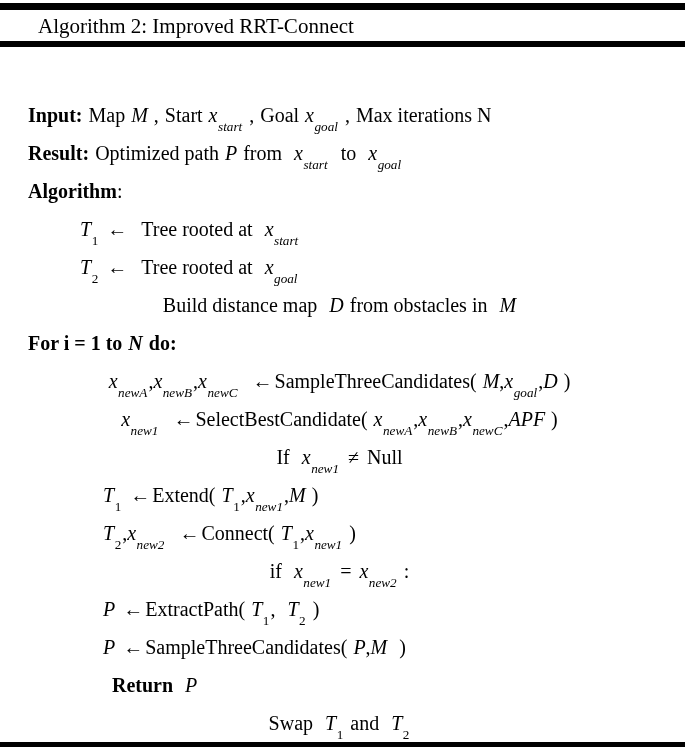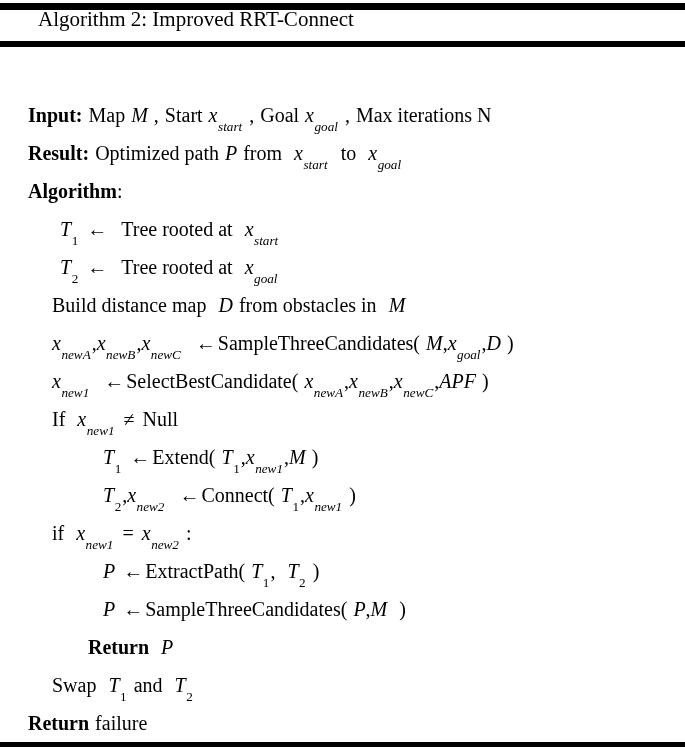--- a/index.html
+++ b/index.html
@@ -47,21 +47,21 @@
     left: 0;
     top: 742px;
     width: 685px;
     height: 5px;
     background: #000000;
   }
 
   .algo-title {
     position: absolute;
     left: 38px;
-    top: 5px;
+    top: 12px;
     font-size: 21px;
     line-height: 28px;
     white-space: nowrap;
   }
 
   .algo-body {
     position: absolute;
     left: 0;
     top: 59px;
     width: 627px;
@@ -71,24 +71,24 @@
   .line {
     position: relative;
     white-space: nowrap;
     font-size: 20px;
     line-height: 38px;
     height: 38px;
   }
 
   
   .ind0 { padding-left: 28px; }
-  .ind1 { padding-left: 52px; }
-  .ind2 { padding-left: 60px; }
+  .ind1 { padding-left: 52px; text-align: center; }
+  .ind2 { padding-left: 80px; }
   .ind3 { padding-left: 103px; }
-  .ind4 { padding-left: 88px; }
+  .ind4 { padding-left: 112px; }
 
   .b { font-weight: bold; }
   .it {
     font-style: italic;
     font-family: "Liberation Serif", "DejaVu Serif", serif;
   }
 
   
   .var {
     font-style: italic;
@@ -151,20 +151,23 @@
     </div>
 
     <div class="line ind2">
       <span class="var num"><span class="it">T</span><sub>2</sub></span><span class="sp"></span><span class="arrow">←</span><span class="sp-lg"></span><span>Tree rooted at</span><span class="sp-lg"></span><span class="var"><span>x</span><sub>goal</sub></span>
     </div>
 
     <div class="line ind1">
       <span>Build distance map</span><span class="sp-lg"></span><span class="it">D</span><span class="sp"></span><span>from obstacles in</span><span class="sp-lg"></span><span class="it">M</span>
     </div>
 
+    <div class="line ind0">
+      <span class="b">For i = 1 to</span><span class="sp"></span><span class="b it">N</span><span class="sp"></span><span class="b">do:</span>
+    </div>
 
     <div class="line ind1">
       <span class="var"><span>x</span><sub>newA</sub></span><span>,</span><span class="var"><span>x</span><sub>newB</sub></span><span>,</span><span class="var"><span>x</span><sub>newC</sub></span><span class="sp-lg"></span><span class="arrow">←</span><span>SampleThreeCandidates(</span><span class="sp"></span><span class="it">M</span><span>,</span><span class="var"><span>x</span><sub>goal</sub></span><span>,</span><span class="it">D</span><span class="sp"></span><span>)</span>
     </div>
 
     <div class="line ind1">
       <span class="var"><span>x</span><sub>new1</sub></span><span class="sp-lg"></span><span class="arrow">←</span><span>SelectBestCandidate(</span><span class="sp"></span><span class="var"><span>x</span><sub>newA</sub></span><span>,</span><span class="var"><span>x</span><sub>newB</sub></span><span>,</span><span class="var"><span>x</span><sub>newC</sub></span><span>,</span><span class="it">APF</span><span class="sp"></span><span>)</span>
     </div>
 
     <div class="line ind1">

